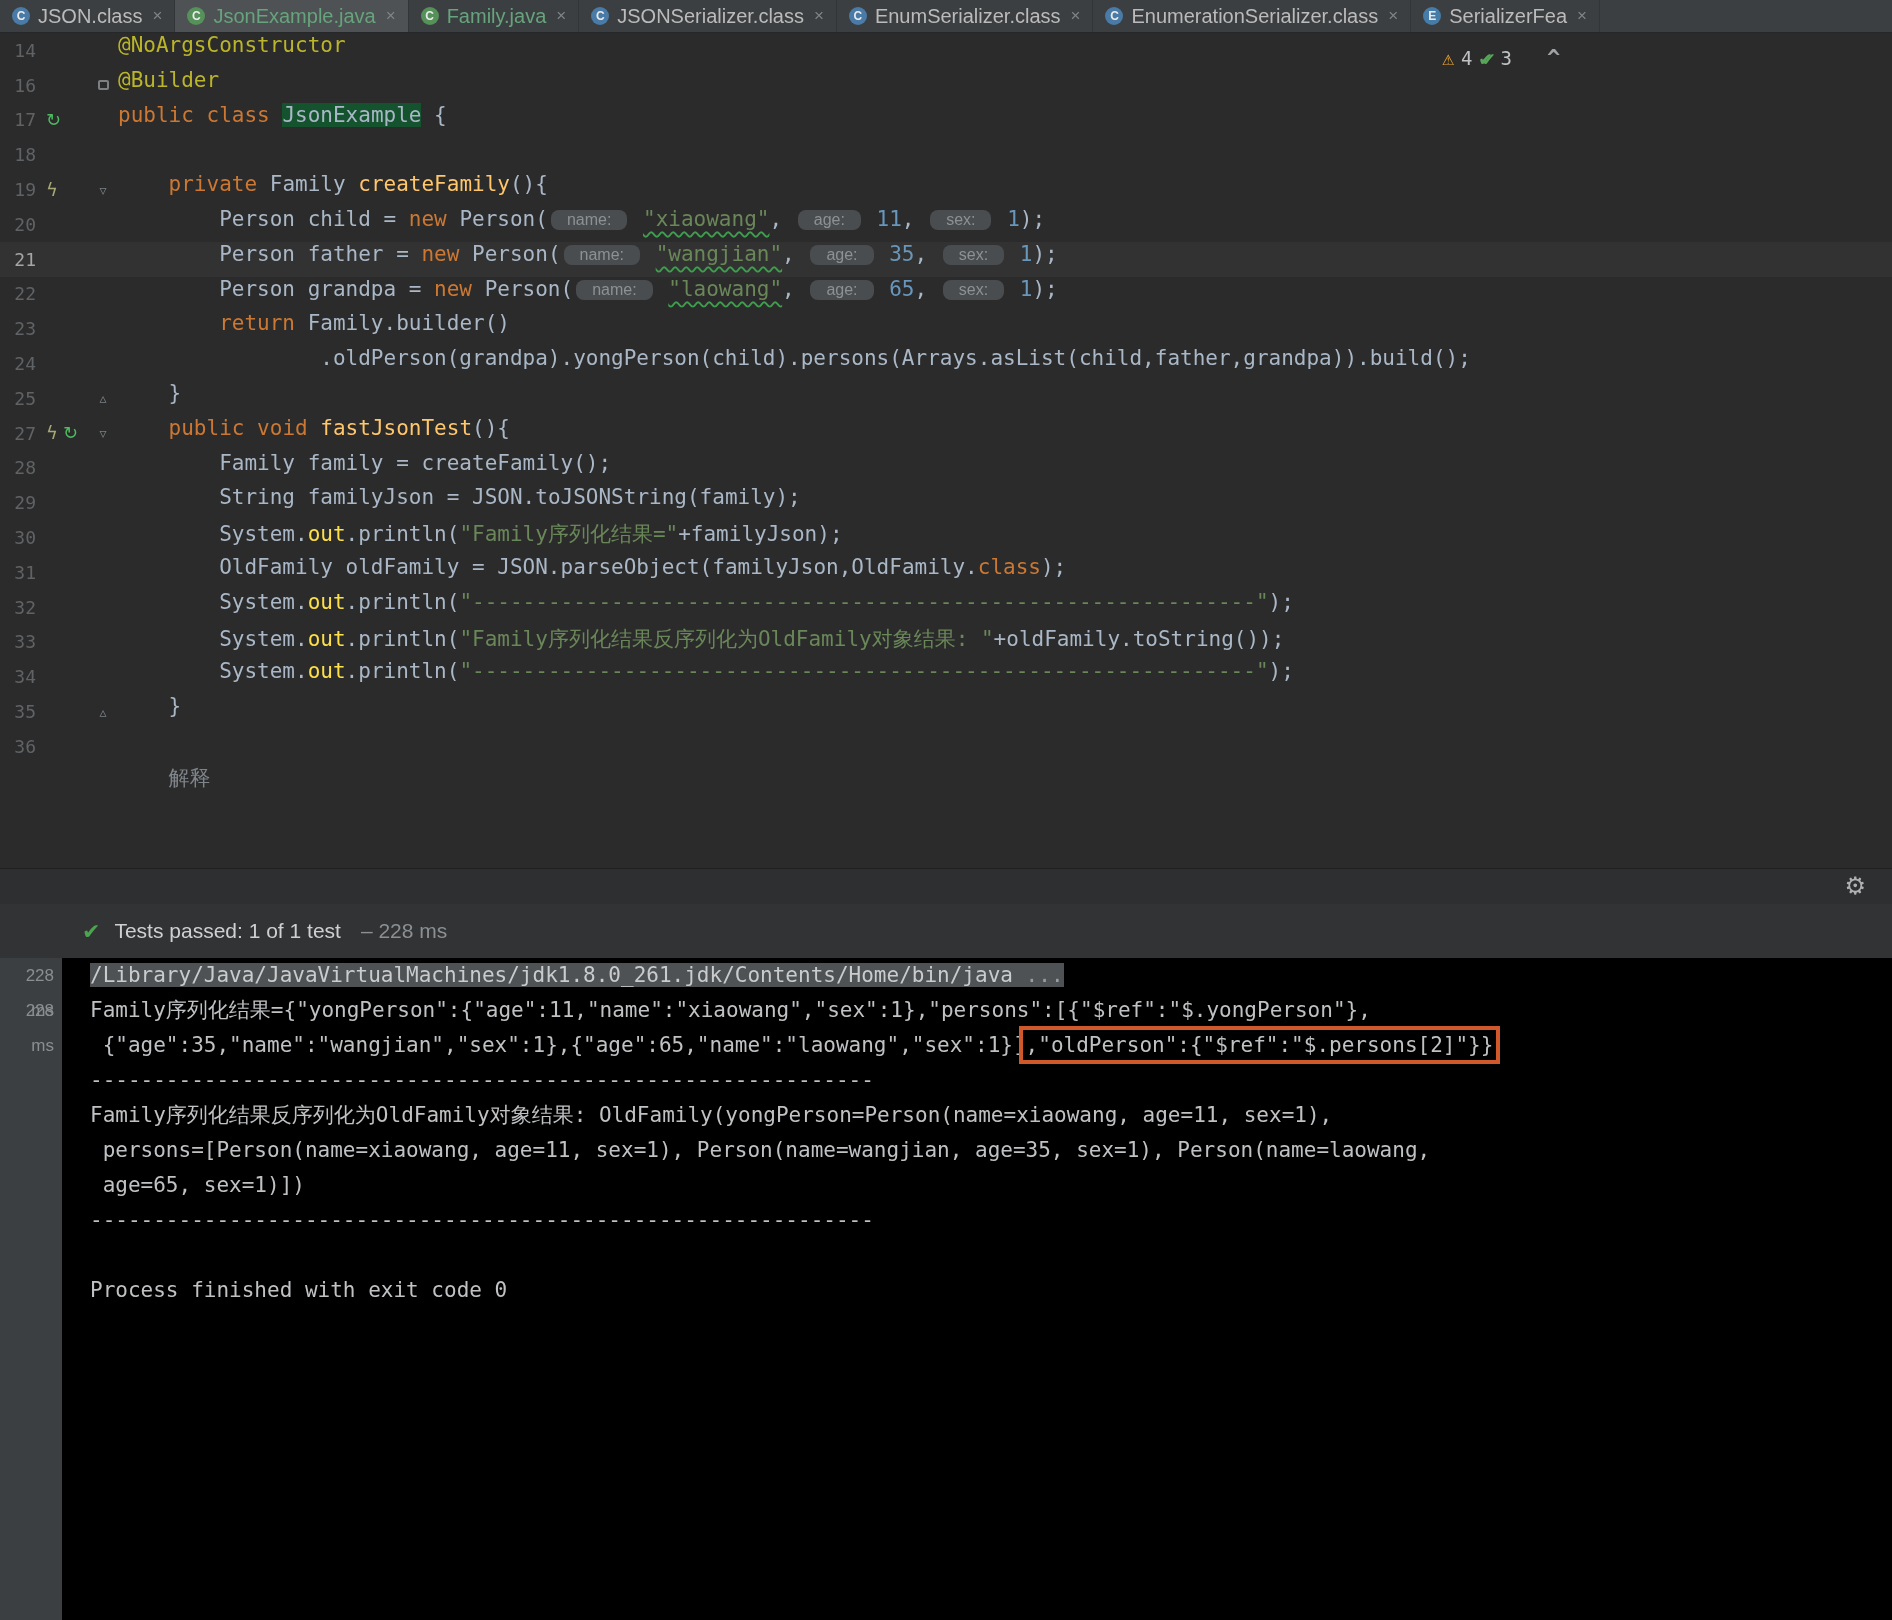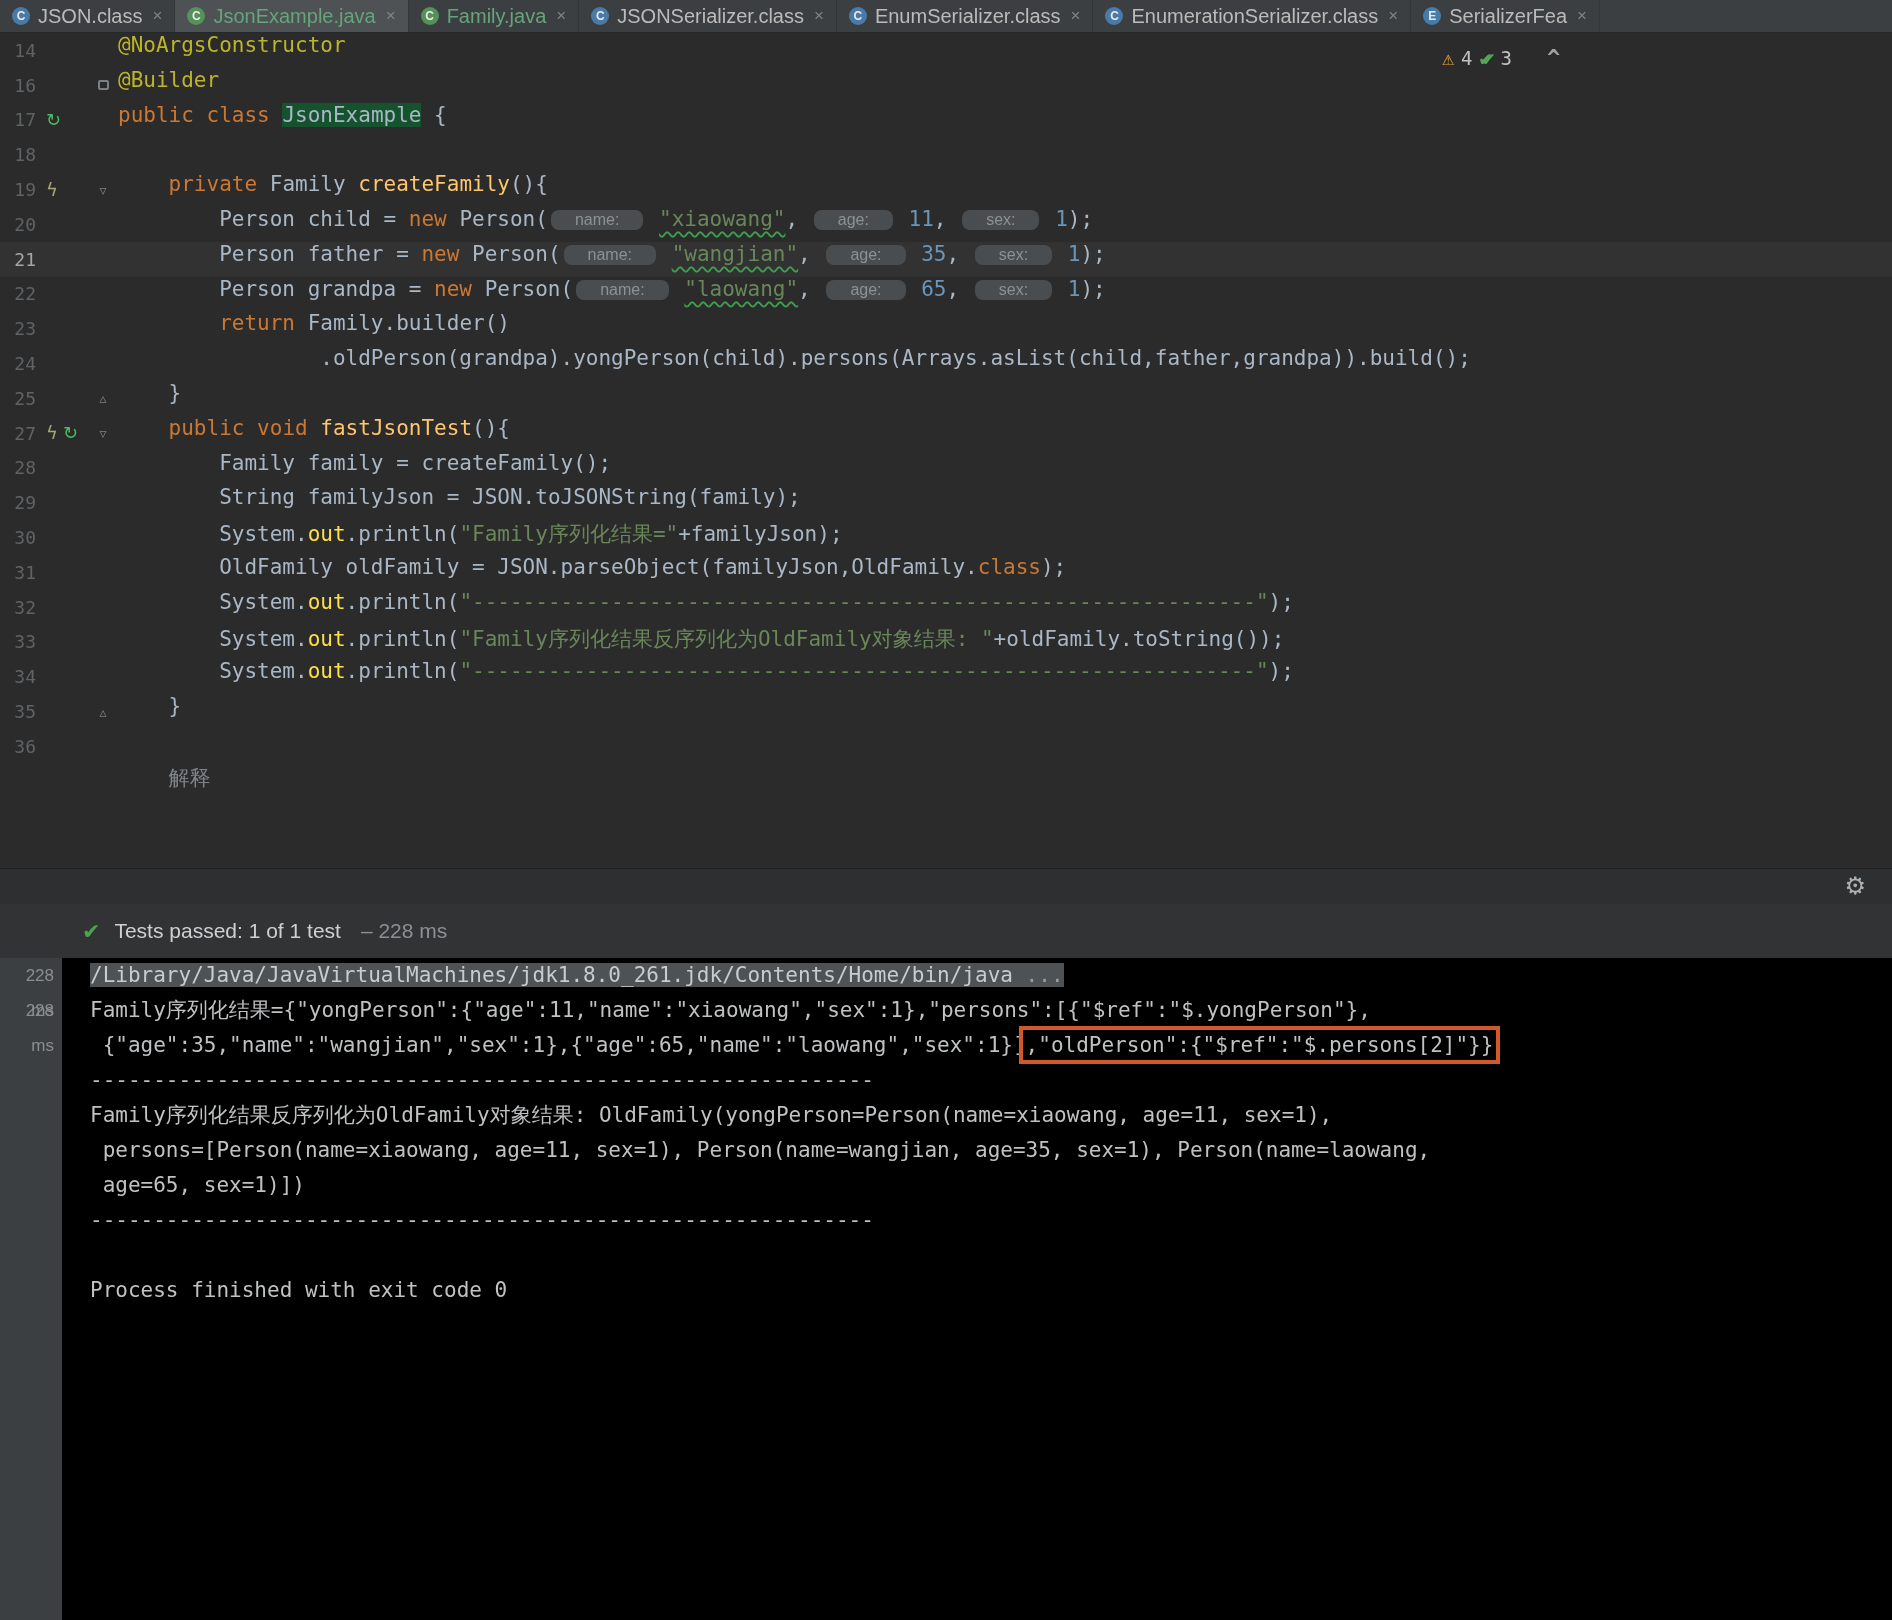--- a/index.html
+++ b/index.html
@@ -35,21 +35,21 @@
   .tk-kw{color:#cc7832;font-weight:normal}
   .tk-ann{color:#bbb529}
   .tk-md{color:#ffc66b}
   .tk-str{color:#6a8759}
   .tk-sw{color:#6a8759;text-decoration:underline wavy #3e9e4e 1.5px;text-underline-offset:5px}
   .tk-num{color:#6897bb}
   .tk-fld{color:#fde047;}
   .tk-sm{color:#a9b7c6;}
   .tk-hl{color:#a9b7c6;background:#14532d}
   .tk-inlay{color:#7e848a}
-  .tk-hint{display:inline-block;background:#4a4d4f;color:#8c9194;border-radius:8px;padding:1px 24px;font-size:16px;font-family:"Liberation Sans","DejaVu Sans",sans-serif;margin:0 3px;transform:translateY(-1px)}
+  .tk-hint{display:inline-block;background:#4a4d4f;color:#8c9194;border-radius:8px;padding:1px 16px;font-size:16px;font-family:"Liberation Sans","DejaVu Sans",sans-serif;margin:0 3px;transform:translateY(-1px)}
   .inspections{position:absolute;top:12px;left:1442px;display:flex;align-items:center;gap:7px;font-size:19px;color:#bfc1c3}
   .insp-warn{color:#f0a732;font-size:20px}
   .insp-ok{color:#57a65a;letter-spacing:-9px;margin-right:8px;font-size:20px}
   .insp-chevron{color:#a0a3a5;font-size:22px;font-weight:bold;margin-left:28px}
 
   
   .strip{position:relative;height:36px;background:#2d2f30;border-top:1px solid #1f1f1f}
   .gear{position:absolute;right:26px;top:3px;font-size:24px;color:#aeb0b2;font-family:"DejaVu Sans",sans-serif}
 
   

